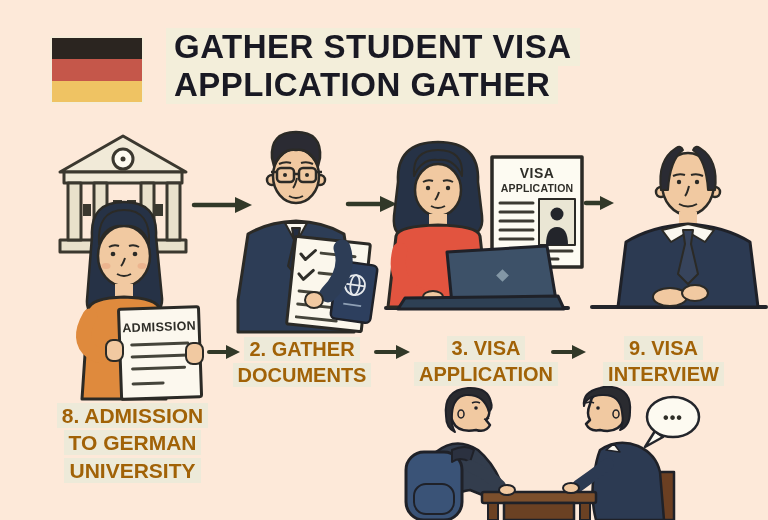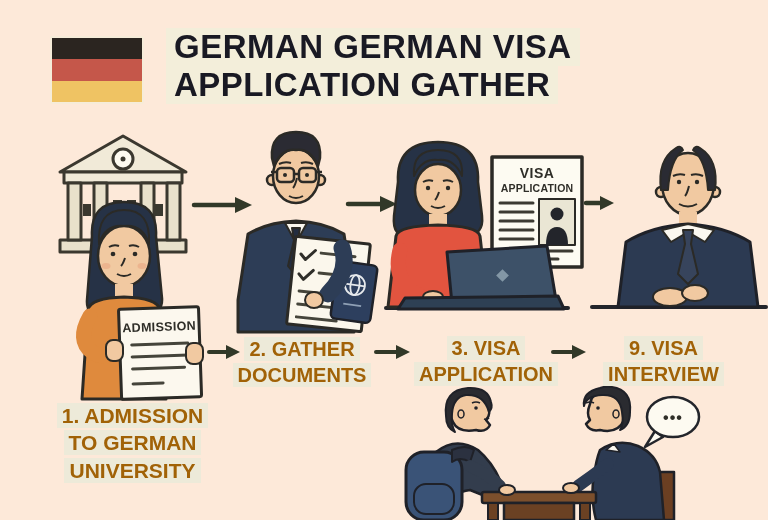--- a/index.html
+++ b/index.html
@@ -30,21 +30,21 @@
 <body>
 
 <div id="poster">
 
   <div class="flag">
     <div style="background:#2b2520"></div>
     <div style="background:#c5574a"></div>
     <div style="background:#efc363"></div>
   </div>
 
-  <div class="title-line" id="title1">GERMAN GERMAN VISA</div>
+  <div class="title-line" id="title1">GATHER STUDENT VISA</div>
   <div class="title-line" id="title2">APPLICATION GATHER</div>
 
   <svg id="art" viewBox="0 0 768 520">
 
     <g stroke="#23252b" stroke-width="4" stroke-linecap="round">
       <line x1="386" y1="308" x2="568" y2="308"></line>
       <line x1="592" y1="307" x2="766" y2="307"></line>
     </g>
 
     <g stroke="#3b382f" stroke-width="3" stroke-linejoin="round" fill="#f1ead8">
@@ -278,21 +278,21 @@
       <ellipse cx="571" cy="488" rx="8" ry="5" fill="#f1c9a1" stroke-width="2"></ellipse>
 
       <g>
         <path d="M655,431 L645,447 L663,437 Z" fill="#fdfaf1" stroke="#23252b" stroke-width="2.5"></path>
         <ellipse cx="673" cy="417" rx="26" ry="20" fill="#fdfaf1" stroke="#23252b" stroke-width="2.5"></ellipse>
         <text x="673" y="423" text-anchor="middle" font-size="16" letter-spacing="1" fill="#23252b" stroke="none">•••</text>
       </g>
     </g>
   </svg>
 
-  <div class="step-label" id="label1"><span class="hl">1. ADMISSION
+  <div class="step-label" id="label1"><span class="hl">8. ADMISSION
 TO GERMAN
 UNIVERSITY</span></div>
   <div class="step-label" id="label2"><span class="hl">2. GATHER
 DOCUMENTS</span></div>
   <div class="step-label" id="label3"><span class="hl">3. VISA
 APPLICATION</span></div>
   <div class="step-label" id="label4"><span class="hl">9. VISA
 INTERVIEW</span></div>
 
 </div>

